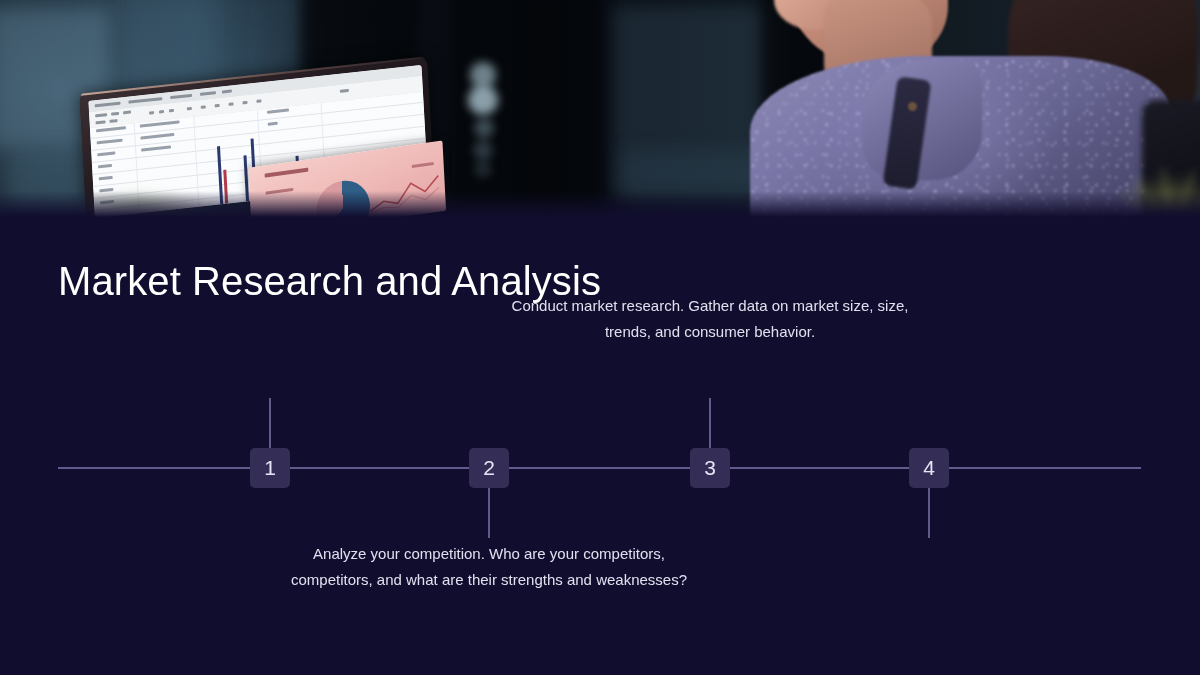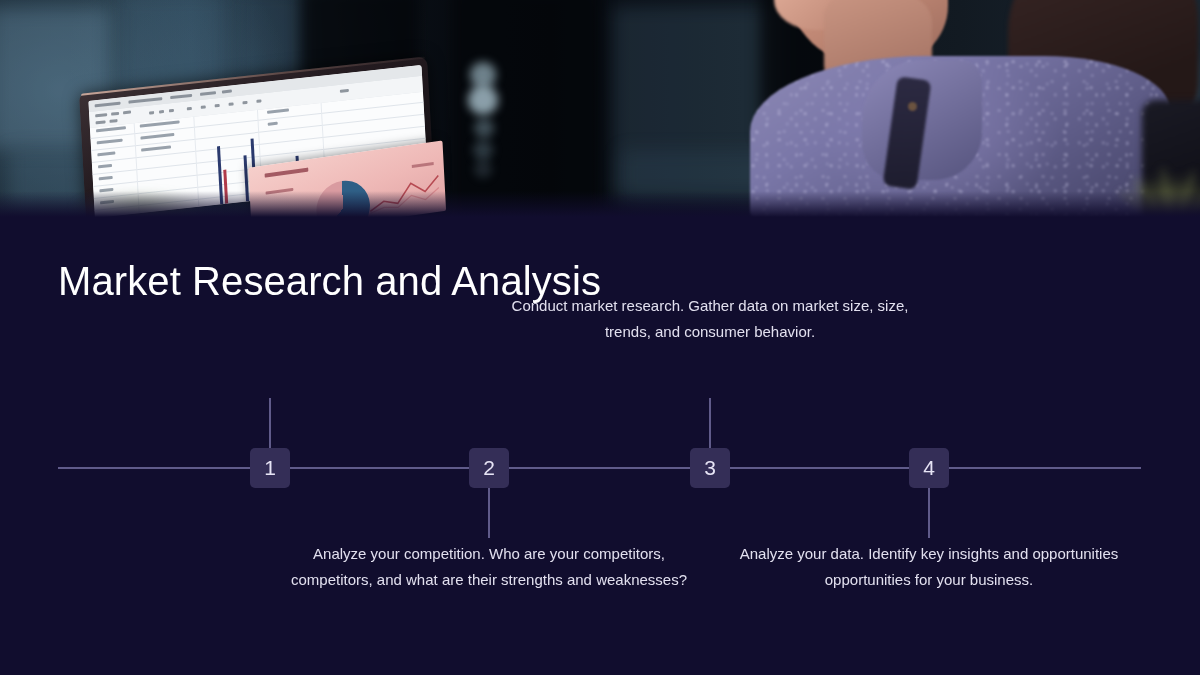--- a/index.html
+++ b/index.html
@@ -478,16 +478,15 @@
     <div class="marker" style="left:489px;">2</div>
     <div class="stem down" style="left:489px;"></div>
     <div class="caption above" style="left:710px;">Conduct market research. Gather data on market size, size, trends, and consumer behavior.</div>
 
     <div class="caption below" style="left:489px;">Analyze your competition. Who are your competitors, competitors, and what are their strengths and weaknesses?</div>
     <div class="stem up" style="left:710px;"></div>
     <div class="marker" style="left:710px;">3</div>
 
     <div class="marker" style="left:929px;">4</div>
     <div class="stem down" style="left:929px;"></div>
-    <div class="caption below" style="left:929px;">Analyze your data. Identify key insights and opportunities opportunities for your business.</div>
 
   </div>
 </div>
 
 </body></html>

